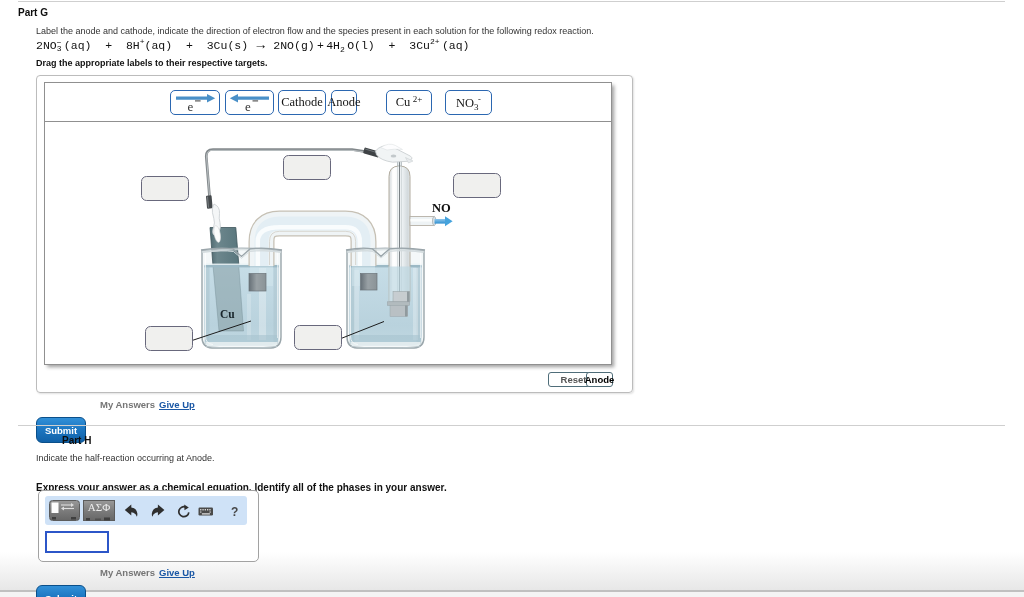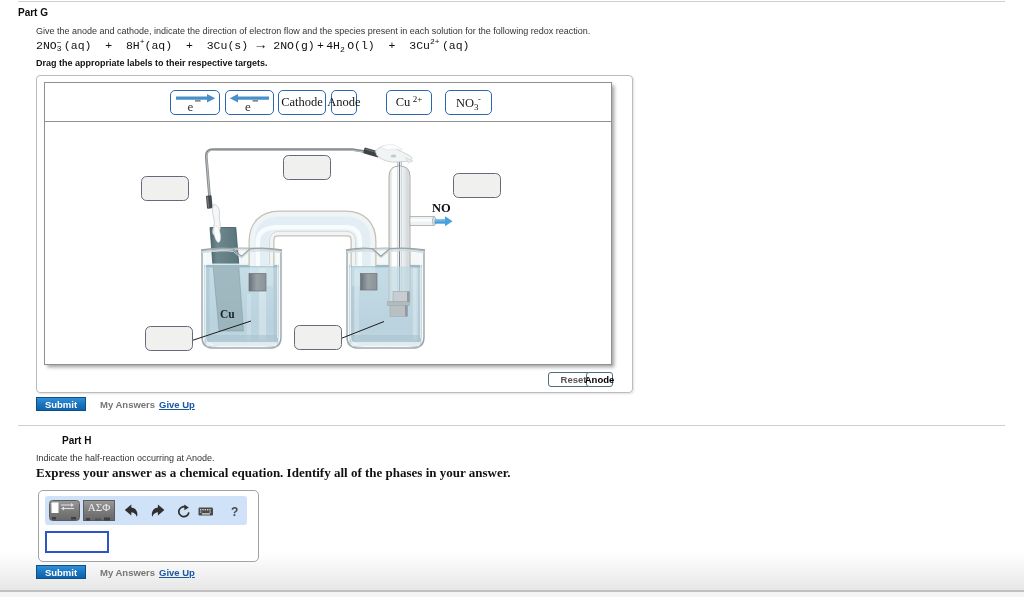--- a/index.html
+++ b/index.html
@@ -6,39 +6,39 @@
   html,body { width:1024px; height:597px; background:#fff; overflow:hidden; }
   body { font-family:"Liberation Sans", sans-serif; position:relative; color:#232323; }
   .abs { position:absolute; }
   .b { font-weight:bold; }
   .serif { font-family:Liberation Mono, monospace; }
   .hline { position:absolute; height:1px; background:#cfcfcf; }
   .lbl { position:absolute; top:90px; height:25px; border:1.6px solid #2b67b1; border-radius:5px; background:#fff;
          display:flex; align-items:center; justify-content:center;
          font-family:"Liberation Serif", serif; font-size:12.5px; color:#151515; }
   .drop { position:absolute; width:47.5px; height:24.5px; background:#f0f0ee; border:1px solid #68687c; border-radius:5.5px; }
-  .btnsub { position:absolute; width:50px; height:14px; border:1px solid #0a4f8a; border-radius:0;
+  .btnsub { position:absolute; width:50px; height:26px; border:1px solid #0a4f8a; border-radius:6px;
             background:linear-gradient(#3190d8,#1d77c2 45%,#1061a8); color:#fff; font-size:9.5px; font-weight:bold;
-            display:flex; align-items:center; justify-content:center; }
+            display:flex; align-items:center; justify-content:center;margin-top:20px; }
   .myans { position:absolute; font-size:9.5px; font-weight:bold; color:#757575; }
   .giveup { position:absolute; font-size:9.5px; font-weight:bold; color:#1a57a5; text-decoration:underline; }
   .rhbtn { position:absolute; top:372px; height:15px; border:1px solid #4f6d79; border-radius:3px; background:#fff;
            font-size:9.5px; font-weight:bold; display:flex; align-items:center; justify-content:center; }
 </style>
 </head>
 <body>
 
   <div class="abs" style="left:0; top:552px; width:1024px; height:38px; background:linear-gradient(#ffffff,#e7e7e7);"></div>
   <div class="abs" style="left:0; top:590px; width:1024px; height:2px; background:#c0c0c0;"></div>
   <div class="abs" style="left:0; top:592px; width:1024px; height:5px; background:#f4f4f4;"></div>
 
   <div class="hline" style="left:18px; top:1px; width:987px;"></div>
 
   <div class="abs b" style="left:18px; top:6.5px; font-size:10px; color:#0d0d0d;">Part G</div>
-  <div class="abs" style="left:36px; top:26px; font-size:9px; color:#333;">Give the anode and cathode, indicate the direction of electron flow and the species present in each solution for the following redox reaction.</div>
+  <div class="abs" style="left:36px; top:26px; font-size:9px; color:#333;">Label the anode and cathode, indicate the direction of electron flow and the species present in each solution for the following redox reaction.</div>
   <div class="abs serif" id="eqn" style="left:36px; top:37px; font-size:11.5px; color:#111;">2NO<span style="display:inline-block;vertical-align:-2px;"><span style="display:block;font-size:8px;line-height:5px;">−</span><span style="display:block;font-size:8px;line-height:7px;">3</span></span> (aq)&nbsp; + &nbsp;8H<sup style="font-size:8px;">+</sup>(aq)&nbsp; + &nbsp;3Cu(s)<span style="font-size:14px; vertical-align:-0.5px;">&nbsp;→&nbsp;</span>2NO(g) + 4H<sub style="font-size:8px;">2</sub> O(l)&nbsp; + &nbsp;3Cu<sup style="font-size:8px;">2+</sup> (aq)</div>
   <div class="abs b" style="left:36px; top:58px; font-size:9px; color:#111;">Drag the appropriate labels to their respective targets.</div>
 
   <div class="abs" style="left:36px; top:75px; width:597px; height:318px; border:1px solid #bcbcbc; border-radius:4px; box-shadow:1px 1px 2px rgba(0,0,0,0.12);"></div>
 
   <div class="abs" style="left:44px; top:82px; width:568px; height:283px; border:1px solid #909090; background:#fff; box-shadow:2.5px 2.5px 3.5px rgba(50,50,50,0.45);"></div>
 
   <div class="abs" style="left:45px; top:121px; width:566px; height:1px; background:#909090;"></div>
 
   <div class="lbl" style="left:170px; width:50px;">
@@ -227,21 +227,21 @@
   <div class="rhbtn" style="left:586px; width:27px; color:#000;">Anode</div>
 
   <div class="btnsub" style="left:36px; top:397px;">Submit</div>
   <div class="myans" style="left:100px; top:398.5px;">My Answers</div>
   <div class="giveup" style="left:159px; top:398.5px;">Give Up</div>
 
   <div class="hline" style="left:18px; top:425px; width:987px;"></div>
 
   <div class="abs b" style="left:18px; top:435px; font-size:10px; color:#0d0d0d;margin-left:44px;">Part H</div>
   <div class="abs" style="left:36px; top:453px; font-size:9px; color:#333;">Indicate the half-reaction occurring at Anode.</div>
-  <div class="abs b" style="left:36px; top:465px; font-size:13px; color:#111;font-family:Liberation Serif, serif;">Express your answer as a chemical equation. Identify all of the phases in your answer.</div>
+  <div class="abs b" style="left:36px; top:482px; font-size:10px; color:#111;">Express your answer as a chemical equation. Identify all of the phases in your answer.</div>
 
   <div class="abs" style="left:38px; top:490px; width:221px; height:72px; border:1px solid #a2a2a2; border-radius:5px; background:#fff;"></div>
   <div class="abs" style="left:45px; top:496px; width:202px; height:29px; background:#cfe2f7; border-radius:3px;"></div>
 
   <div class="abs" id="tbtn1" style="left:49px; top:500px; width:31px; height:21px; border:1px solid #5c5c5c; border-radius:3.5px; background:linear-gradient(#989898,#7a7a7a 55%,#686868);">
     <svg width="29" height="19" viewBox="0 0 29 19">
       <rect x="1.5" y="1.5" width="7" height="10.5" fill="#fdfdfd"></rect>
       <line x1="11" y1="4" x2="21.5" y2="4" stroke="#dedede" stroke-width="1.1"></line>
       <path d="M21 2 L24 4 L21 6" fill="#dedede" stroke="none"></path>
       <line x1="13.5" y1="7.5" x2="24" y2="7.5" stroke="#dedede" stroke-width="1.1"></line>

